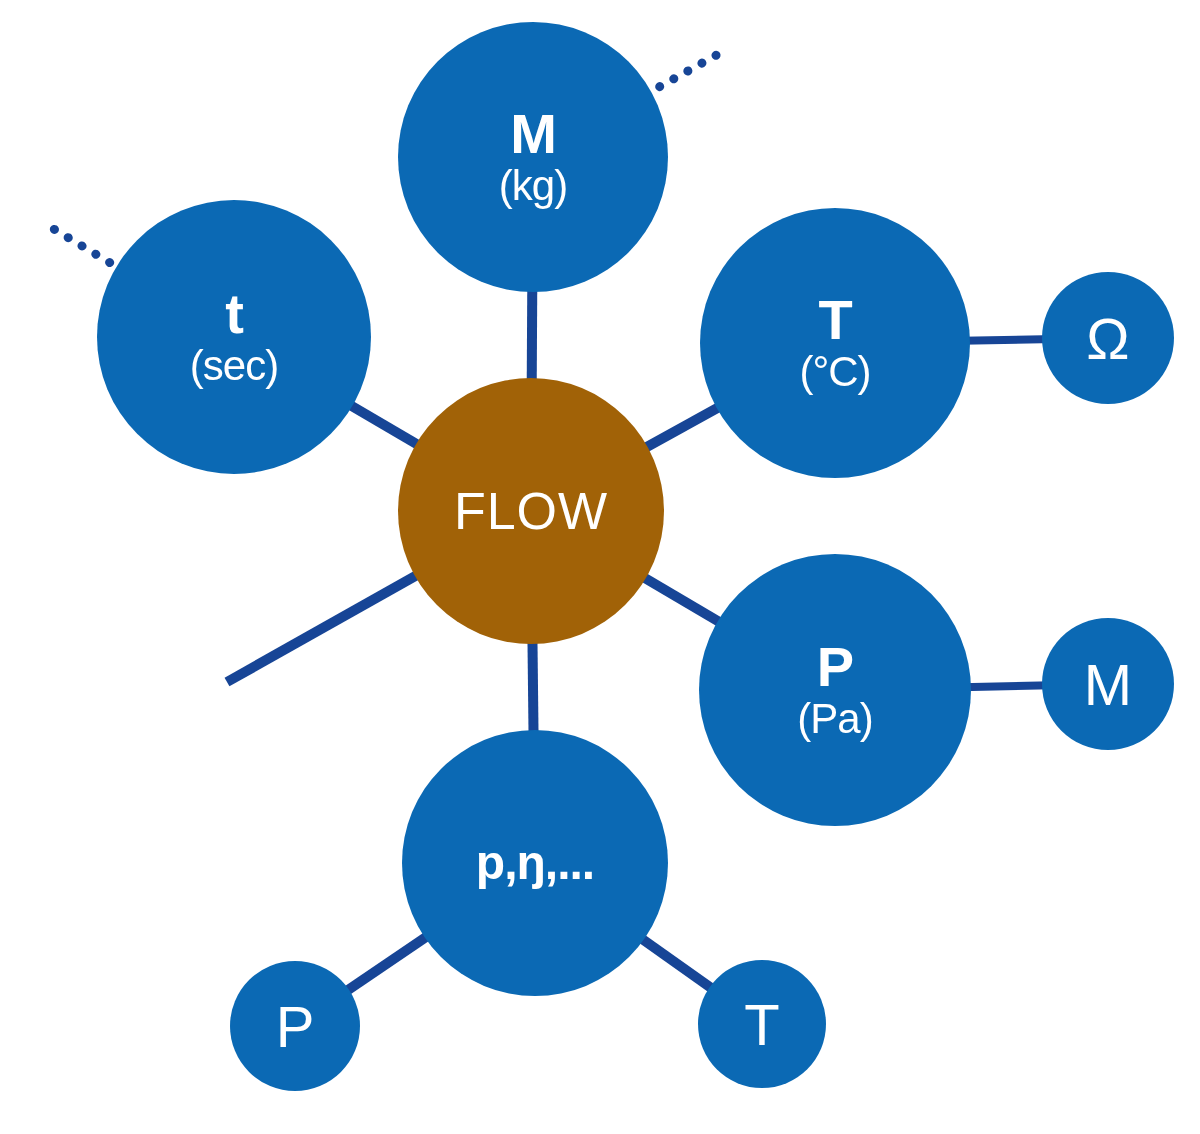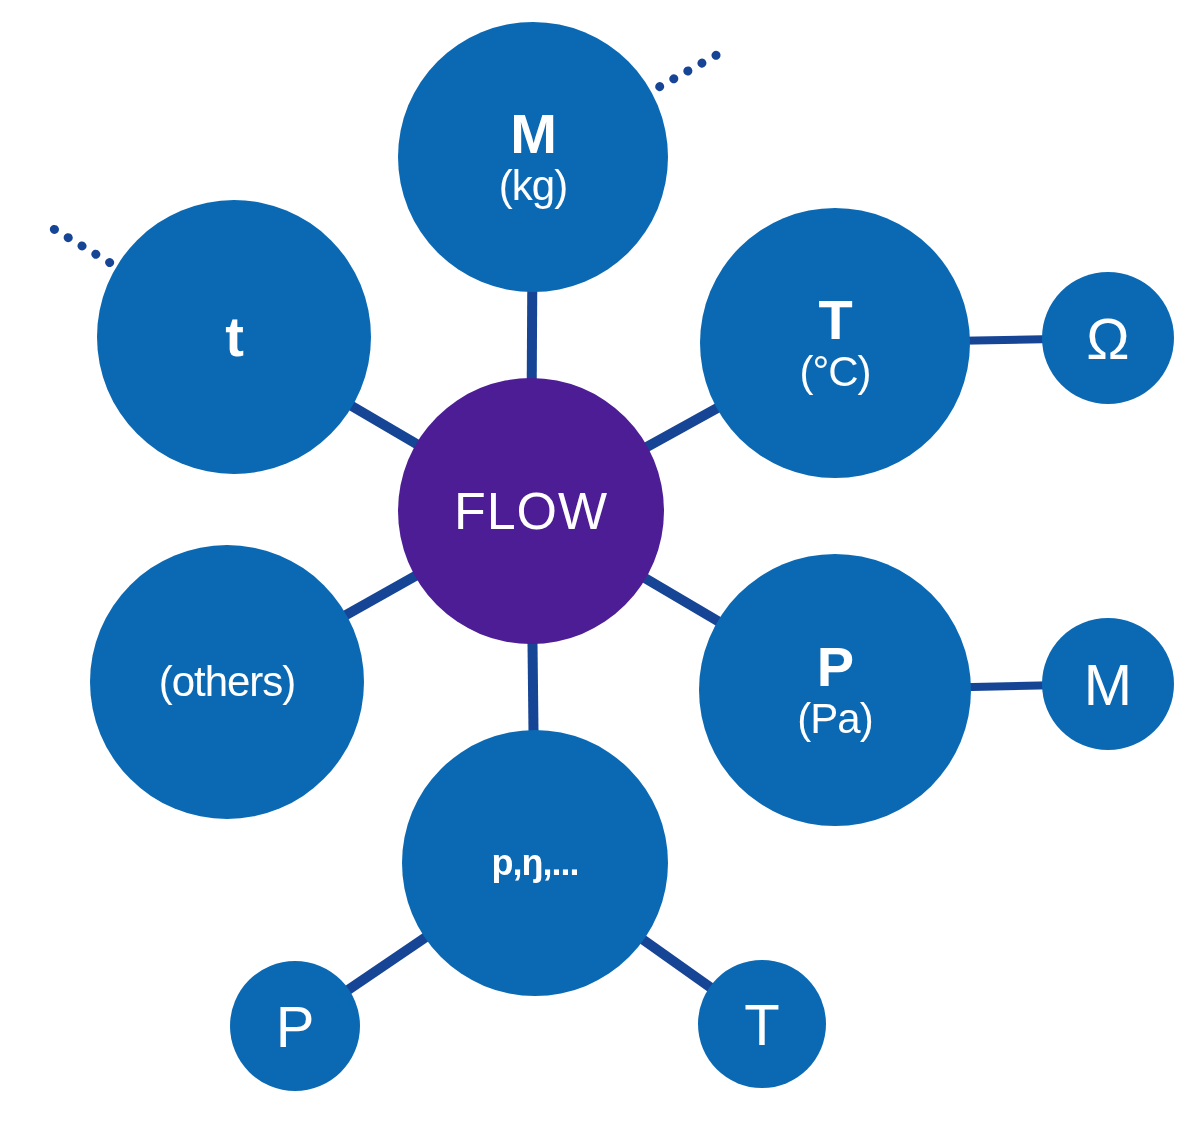--- a/index.html
+++ b/index.html
@@ -41,29 +41,29 @@
     background: #0B69B4;
     color: #ffffff;
     display: flex;
     flex-direction: column;
     align-items: center;
     justify-content: center;
     text-align: center;
     letter-spacing: -1px;
   }
   .node.teal {
-    background: #4c1d95;
+    background: #a16207;
   }
   .t1 {
     font-weight: bold;
     font-size: 56px;
     line-height: 1.02;
   }
   .t1.small-title {
-    font-size: 36px;
+    font-size: 48px;
   }
   .t2 {
     font-weight: normal;
     font-size: 42px;
     line-height: 1.12;
   }
   .flow-label {
     font-weight: normal;
     font-size: 52px;
     letter-spacing: 1px;
@@ -98,35 +98,33 @@
     <div class="flow-label">FLOW</div>
   </div>
 
   <div class="node" style="left:398px; top:22px; width:270px; height:270px;">
     <div class="t1">M</div>
     <div class="t2">(kg)</div>
   </div>
 
   <div class="node" style="left:97px; top:200px; width:274px; height:274px;">
     <div class="t1">t</div>
+    <div class="t2">(sec)</div>
   </div>
 
   <div class="node" style="left:700px; top:208px; width:270px; height:270px;">
     <div class="t1">T</div>
     <div class="t2">(°C)</div>
   </div>
 
   <div class="node" style="left:699px; top:554px; width:272px; height:272px;">
     <div class="t1">P</div>
     <div class="t2">(Pa)</div>
   </div>
 
-  <div class="node" style="left:90px; top:545px; width:274px; height:274px;">
-    <div class="t2">(others)</div>
-  </div>
 
   <div class="node" style="left:402px; top:730px; width:266px; height:266px;">
     <div class="t1 small-title">p,ŋ,...</div>
   </div>
 
   <div class="node" style="left:1042px; top:272px; width:132px; height:132px;">
     <div class="sat-label">Ω</div>
   </div>
 
   <div class="node" style="left:1042px; top:618px; width:132px; height:132px;">

